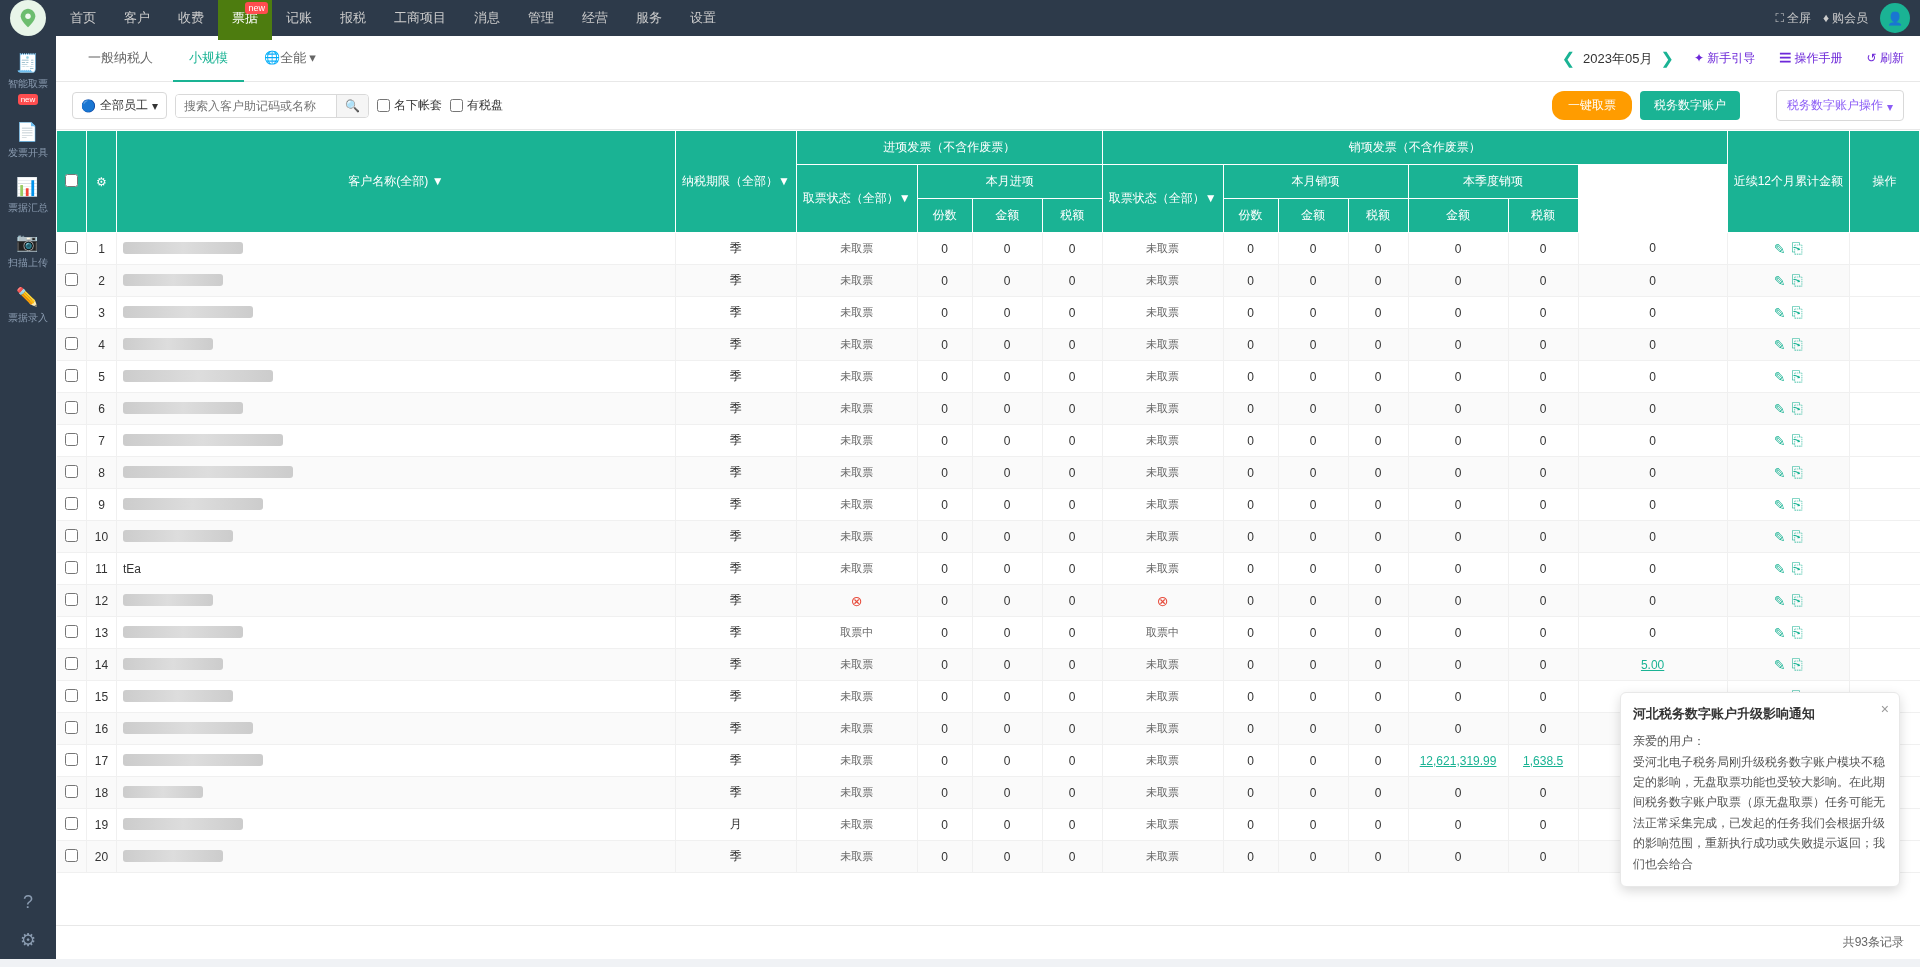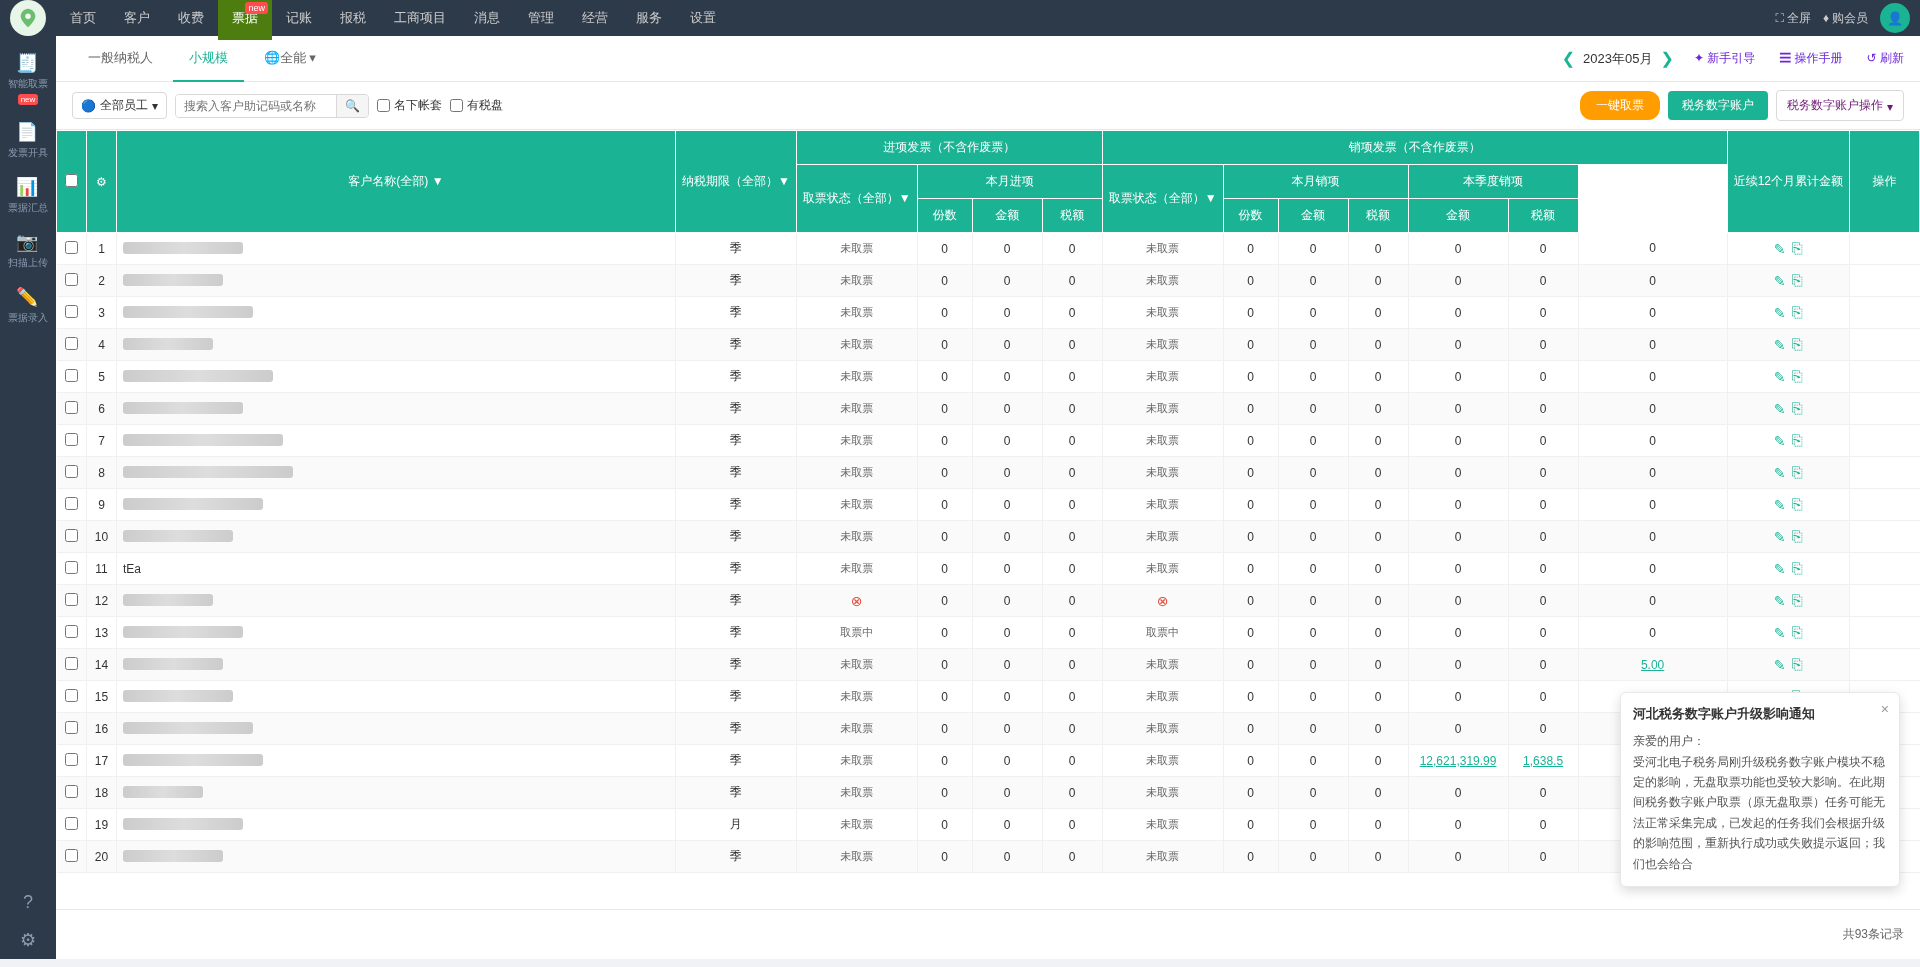--- a/index.html
+++ b/index.html
@@ -156,22 +156,22 @@
       background: #f5f5f5; border-left: 1px solid #d9d9d9; padding: 4px 8px; cursor: pointer;
     }
     .toolbar .checkbox-label { display: flex; align-items: center; gap: 4px; cursor: pointer; font-size: 12px; }
     .toolbar .btn-primary {
       background: #ff9c00; color: #fff; border: none; padding: 6px 16px; border-radius: 12px; cursor: pointer; font-size: 12px; margin-left: auto;
     }
     .toolbar .btn-teal {
       background: #1ab394; color: #fff; border: none; padding: 6px 14px; border-radius: 4px; cursor: pointer; font-size: 12px;
     }
     .toolbar .btn-outline {
-      background: #fff; color: #701a75; border: 1px solid #d9d9d9; padding: 6px 10px; border-radius: 4px; cursor: pointer; font-size: 12px;
-      display: flex; align-items: flex-end; gap: 4px;
+      background: #fff; color: #8b5cf6; border: 1px solid #d9d9d9; padding: 6px 10px; border-radius: 4px; cursor: pointer; font-size: 12px;
+      display: flex; align-items: flex-end; gap: 4px; margin-left: 28px;
     }
 
     
     .table-container { flex: 1; overflow: auto; background: #fff; margin: 0; }
     table { width: 100%; border-collapse: collapse; font-size: 12px; }
     thead tr th {
       background: #1ab394;
       color: #fff;
       padding: 8px 6px;
       text-align: center;
@@ -191,21 +191,21 @@
     }
     tbody td.name-cell { text-align: left; max-width: 200px; overflow: hidden; }
     .blurred { background: linear-gradient(90deg, #ccc 0%, #ddd 50%, #ccc 100%); color: transparent; border-radius: 3px; height: 12px; display: inline-block; }
     .status-badge { font-size: 11px; color: #666; }
     .status-error { color: #e74c3c; font-size: 14px; }
     .action-icons { display: flex; align-items: center; justify-content: center; gap: 6px; }
     .action-icon { color: #1ab394; cursor: pointer; font-size: 14px; }
     .link-val { color: #1ab394; cursor: pointer; text-decoration: underline; }
     .table-footer {
       background: #fff;
-      padding: 16px 16px;
+      padding: 8px 16px;
       text-align: right;
       font-size: 12px;
       color: #666;
       border-top: 1px solid #e8e8e8;
     }
 
     
     .notification-popup {
       position: absolute;
       bottom: 120px;

